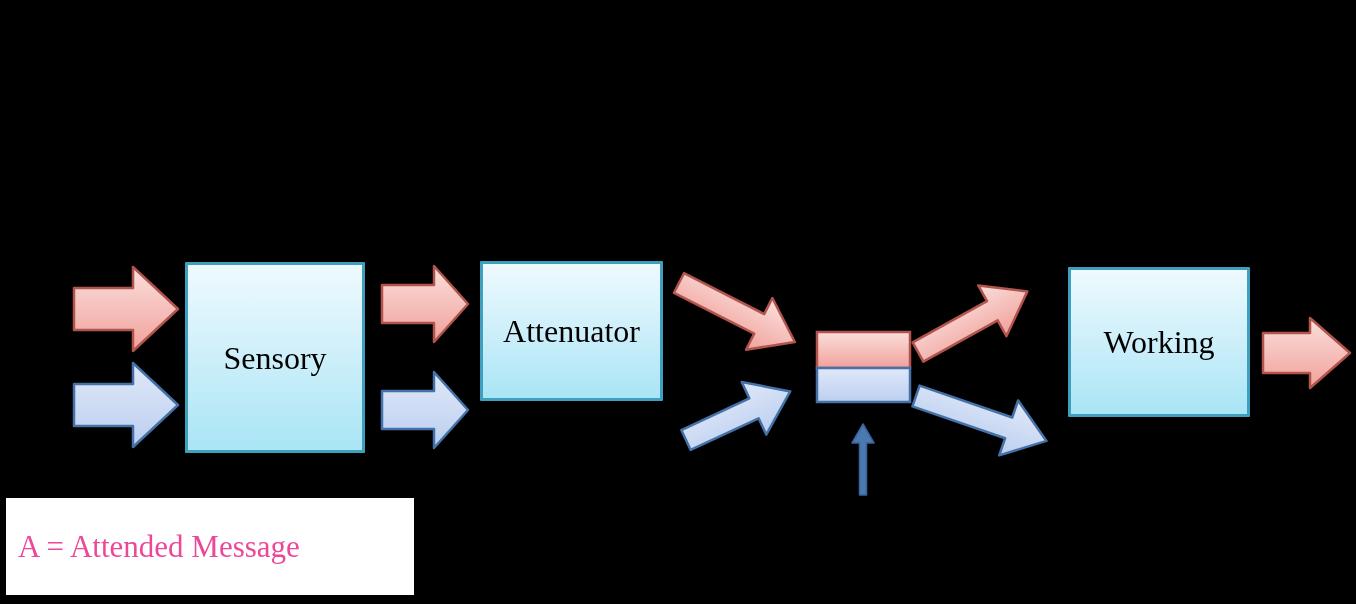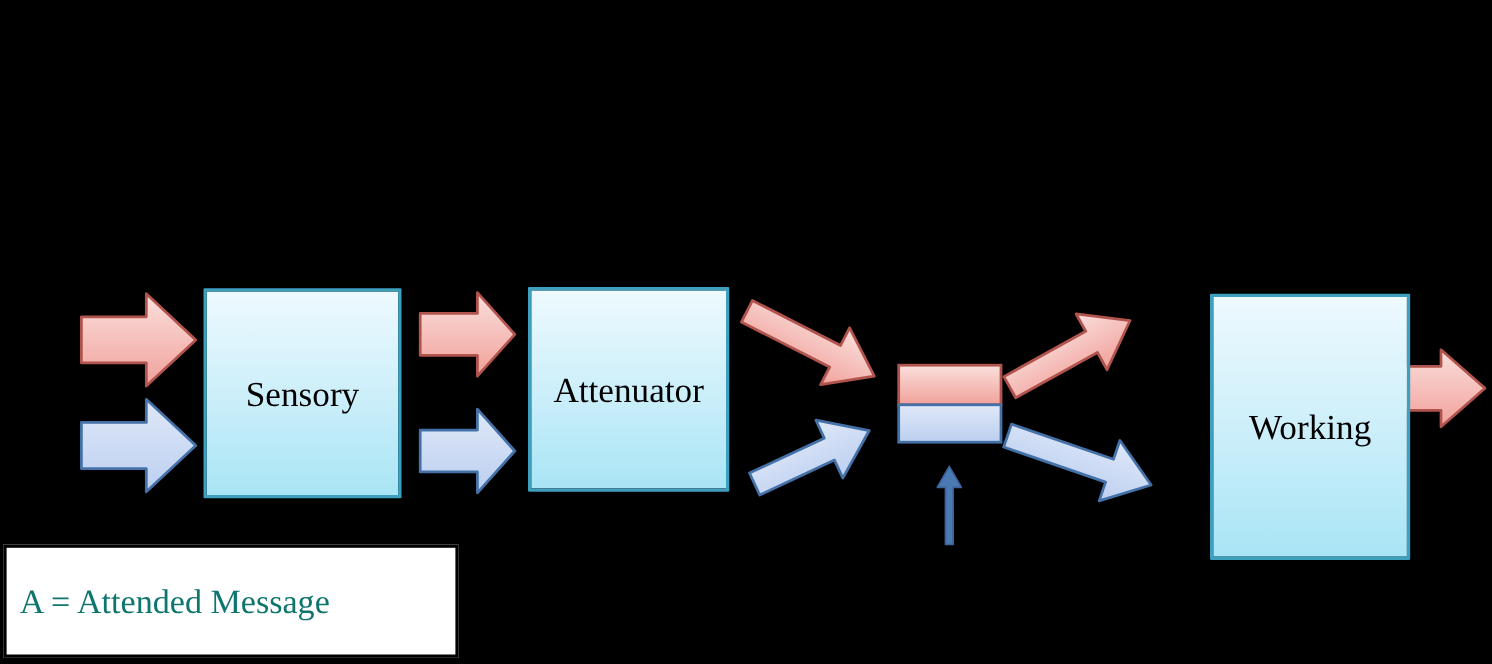--- a/index.html
+++ b/index.html
@@ -14,27 +14,27 @@
   .box{
     position:absolute;
     box-sizing:border-box;
     border:3px solid #3f9fbe;
     background:linear-gradient(180deg,#eefafe 0%,#cdeffa 50%,#a9e5f5 100%);
     display:flex;flex-direction:column;align-items:center;justify-content:center;
     color:#000;font-size:32px;line-height:44px;text-align:center;
     border-radius:1px;
   }
   #box-sensory{left:185px;top:262px;width:180px;height:191px;}
-  #box-attenuator{left:480px;top:261px;width:183px;height:186px;}
-  #box-working{left:1100px;top:267px;width:182px;height:242px;}
+  #box-attenuator{left:480px;top:261px;width:183px;height:140px;}
+  #box-working{left:1068px;top:267px;width:182px;height:150px;}
   #legend{
     position:absolute;left:3px;top:495px;width:414px;height:103px;
     box-sizing:border-box;background:#ffffff;border:3px solid #000000;
     display:flex;flex-direction:column;justify-content:center;
-    padding-left:12px;color:#0f766e;font-size:31px;line-height:39px;
+    padding-left:12px;color:#ec4899;font-size:31px;line-height:39px;
   }
   .arrow-red{fill:url(#gradRed);stroke:#b2544e;stroke-width:2.5;stroke-linejoin:round;}
   .arrow-blue{fill:url(#gradBlue);stroke:#4472a8;stroke-width:2.5;stroke-linejoin:round;}
   .gate-red{fill:url(#gradRed);stroke:#b2544e;stroke-width:2.5;}
   .gate-blue{fill:url(#gradBlue);stroke:#4472a8;stroke-width:2.5;}
   .attention-arrow{fill:#4b79b2;stroke:#3c639c;stroke-width:1.5;stroke-linejoin:round;}
 </style>
 </head>
 <body>
 

